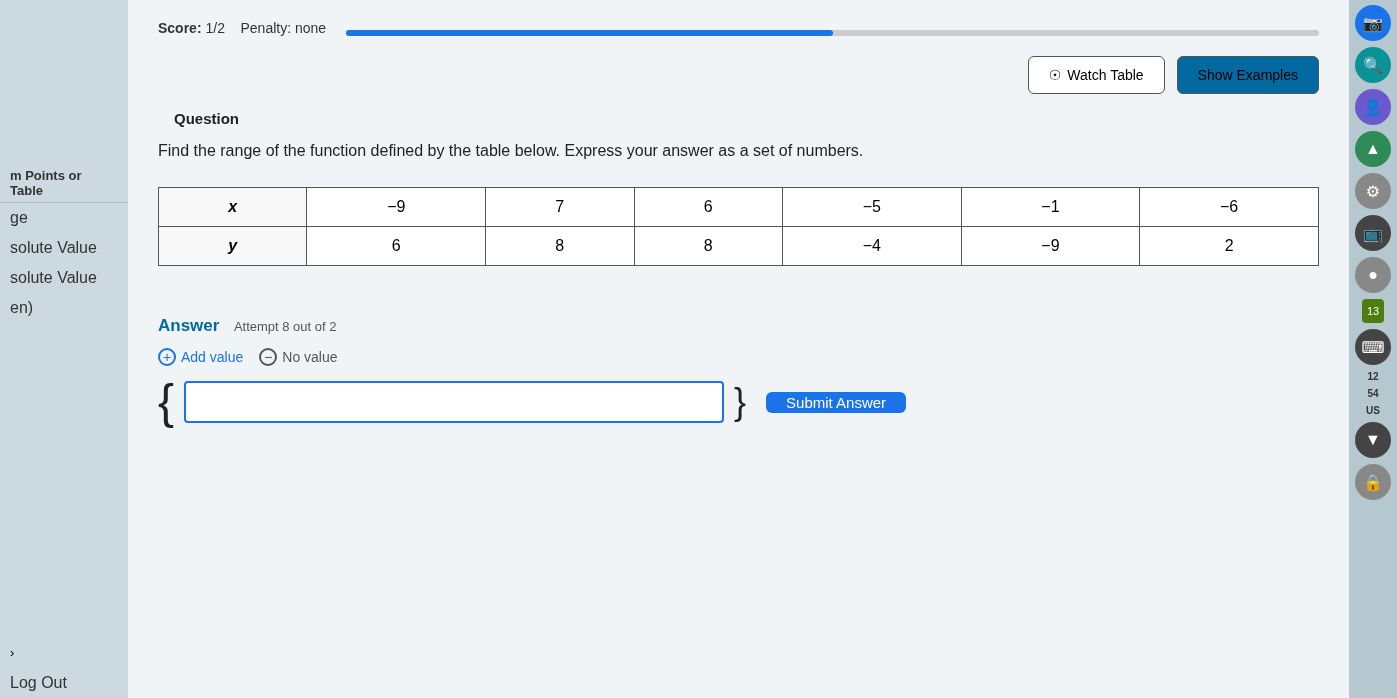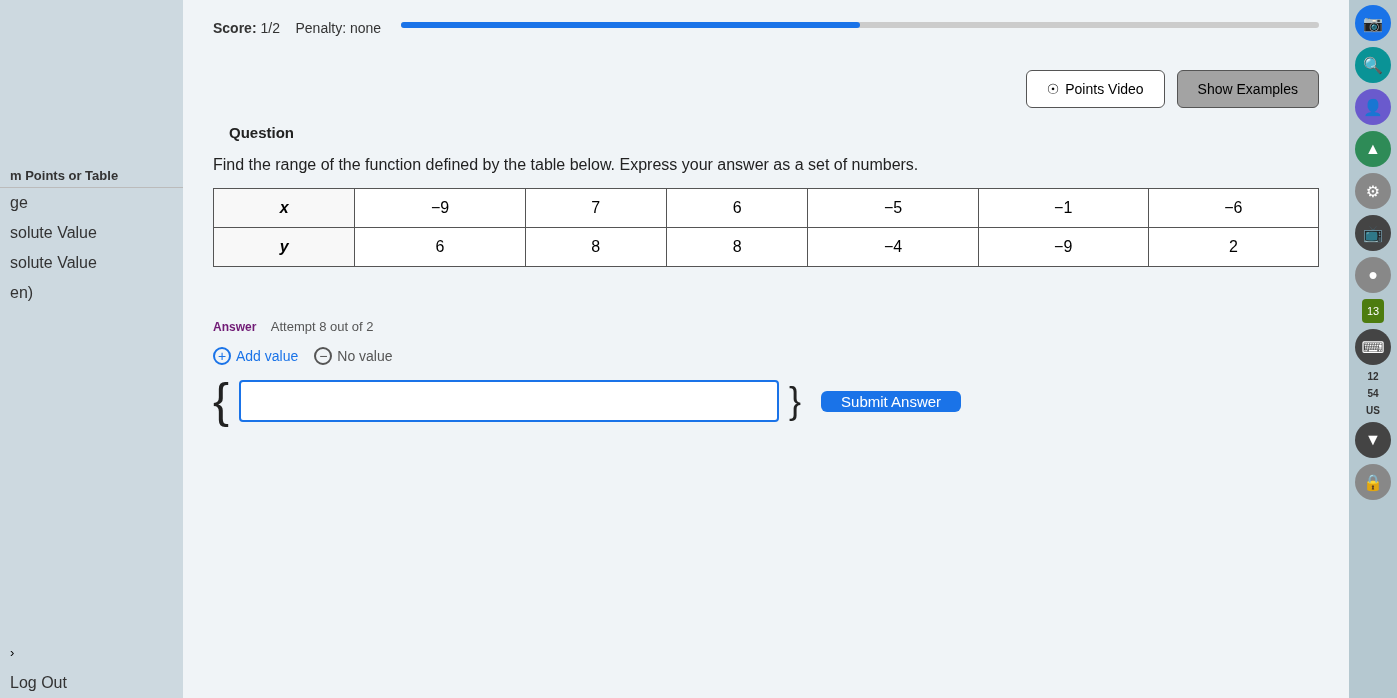--- a/index.html
+++ b/index.html
@@ -7,21 +7,21 @@
       font-family: Arial, sans-serif;
       background: #d6e4ea;
       display: flex;
       width: 1397px;
       height: 698px;
       overflow: hidden;
     }
 
     
     .sidebar {
-      width: 183px;
+      width: 128px;
       background: #cdd9e0;
       display: flex;
       flex-direction: column;
       padding-top: 160px;
       flex-shrink: 0;
     }
     .sidebar-section-title {
       font-size: 13px;
       font-weight: bold;
       color: #333;
@@ -83,23 +83,23 @@
       background: #f0f4f7;
       padding: 20px 30px;
       display: flex;
       flex-direction: column;
       overflow: hidden;
     }
 
     
     .score-bar {
       display: flex;
-      align-items: flex-start;
+      align-items: flex-end;
       gap: 20px;
-      margin-bottom: 24px;
+      margin-bottom: 10px;
     }
     .score-text {
       font-size: 14px;
       color: #333;
       font-weight: normal;
     }
     .score-label { font-weight: bold; }
     .progress-bar-container {
       flex: 1;
       height: 6px;
@@ -127,39 +127,39 @@
       padding: 10px 20px;
       border-radius: 6px;
       font-size: 14px;
       cursor: pointer;
       display: flex;
       align-items: center;
       gap: 6px;
     }
     .btn-examples {
       border: 1px solid #555;
-      background: #a3a3a3;
+      background: #0369a1;
       padding: 10px 20px;
       border-radius: 6px;
       font-size: 14px;
       cursor: pointer;
     }
 
     
     .question-label {
       font-size: 15px;
       font-weight: bold;
       color: #222;
       margin-bottom: 12px;
       margin-left: 16px;
     }
     .question-text {
       font-size: 16px;
       color: #222;
-      margin-bottom: 11px;
+      margin-bottom: 24px;
       line-height: 1.5;
     }
 
     
     .function-table {
       border-collapse: collapse;
       margin-bottom: 40px;
     }
     .function-table td {
       border: 1px solid #555;
@@ -172,23 +172,23 @@
       font-style: italic;
       font-weight: bold;
       background: #f8f8f8;
     }
 
     
     .answer-section {
       margin-top: 10px;
     }
     .answer-label {
-      font-size: 12px;
-      font-weight: bold;
-      color: #701a75;
+      font-size: 17px;
+      font-weight: bold;
+      color: #0369a1;
       display: inline;
     }
     .attempt-text {
       font-size: 13px;
       color: #555;
       margin-left: 10px;
     }
     .add-value-row {
       display: flex;
       align-items: center;
@@ -299,21 +299,21 @@
       <span>none</span>
     </span>
     <div class="progress-bar-container">
       <div class="progress-bar-fill" style="width:50%;"></div>
     </div>
   </div>
 
   <div class="buttons-row">
     <button class="btn-watch">
       <span>☉</span>
-      <span>Points Video</span>
+      <span>Watch Table</span>
     </button>
     <button class="btn-examples">
       <span>Show Examples</span>
     </button>
   </div>
 
   <div class="question-label">Question</div>
 
   <div class="question-text">Find the range of the function defined by the table below. Express your answer as a set of numbers.</div>
 

